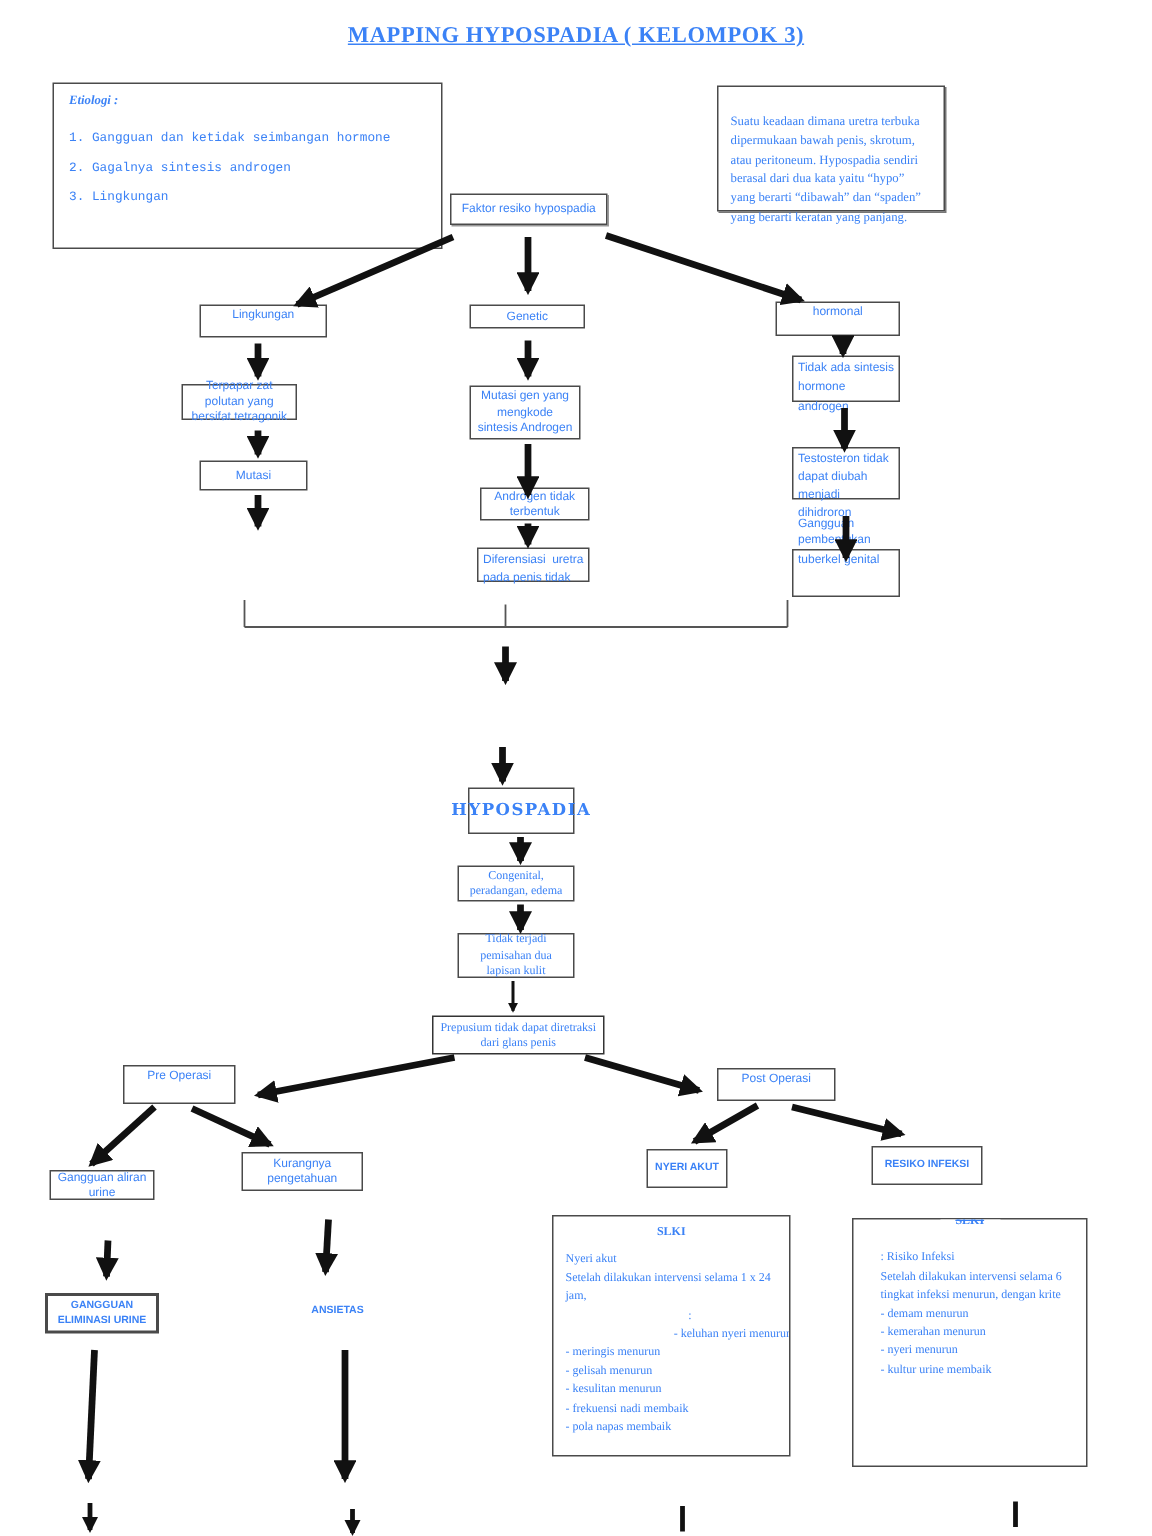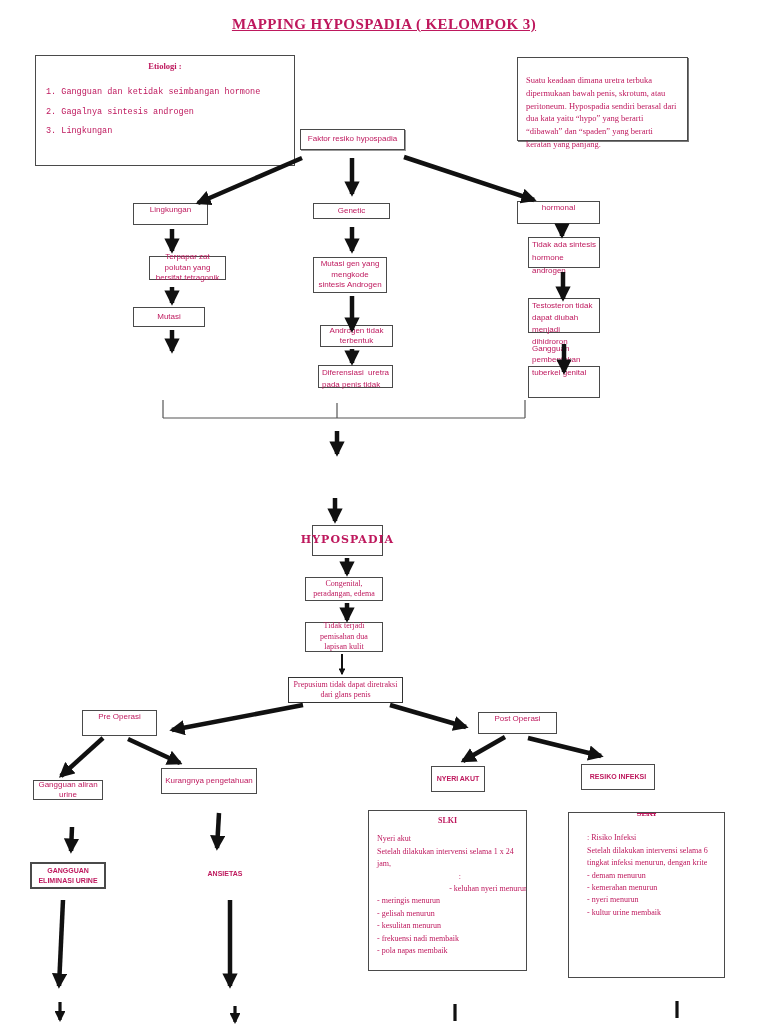--- a/index.html
+++ b/index.html
@@ -1,33 +1,33 @@
 <!DOCTYPE html>
 <html><head>
 <meta charset="utf-8">
 <style>
   html,body{margin:0;padding:0;background:#ffffff;}
   .page{position:relative;width:768px;height:1024px;background:#fff;overflow:hidden;
-        font-family:"Liberation Sans",sans-serif;color:#be185d;}
+        font-family:"Liberation Sans",sans-serif;color:#3b82f6;}
   .title{position:absolute;left:0;top:16px;width:100%;text-align:center;
          font-family:"Liberation Serif","DejaVu Serif",serif;font-weight:bold;
          font-size:15px;letter-spacing:.4px;text-decoration:underline;}
   .box{position:absolute;border:1px solid #4a4a4a;background:#fff;box-sizing:border-box;
        display:flex;align-items:center;justify-content:center;text-align:center;
        font-size:8px;line-height:1.3;padding:1px 3px;}
   .serif{font-family:"Liberation Serif","DejaVu Serif",serif;}
   .tl{align-items:flex-start;justify-content:flex-start;text-align:left;}
   .just{text-align:justify;}
   .bold{font-weight:bold;}
   .b2{border-width:2px;}
   .b15{border-width:1.5px;border-color:#333;}
   .freetext{position:absolute;background:transparent;font-size:8px;line-height:1.3;}
   .hypo{font-family:"DejaVu Serif",serif;font-weight:bold;font-size:11px;letter-spacing:1px;}
   .bigbox{font-size:8.5px;line-height:1.5;}
-  .bigbox .hd{text-align:center;font-weight:bold;margin-bottom:6px;}
+  .bigbox .hd{font-weight:bold;margin-bottom:6px;font-style:italic;}
   .bigbox .para{text-align:justify;}
   .bigbox .item{margin-top:7px;font-family:Liberation Mono, monospace;}
   .slki{font-family:"Liberation Serif","DejaVu Serif",serif;font-size:8px;line-height:1.55;
         padding:4px 8px;overflow:hidden;}
   .slki .hd{text-align:center;font-weight:bold;}
   .slki .strik{text-decoration:line-through;margin-top:-9px;background:#fff;width:40px;align-self:center;margin-left:auto;margin-right:auto;}
   .slki .colon{padding-left:58%;}
   .slki .rgt{text-align:right;white-space:nowrap;margin-right:-10px;}
   .col{display:flex;flex-direction:column;align-items:stretch;justify-content:flex-start;}
   svg.arrows{position:absolute;left:0;top:0;pointer-events:none;}
@@ -44,52 +44,52 @@
 
   <div class="title">MAPPING HYPOSPADIA ( KELOMPOK 3)</div>
 
   <div class="box serif tl bigbox col" style="left:35px;top:55px;width:260px;height:111px;padding:4px 10px;">
     <div class="hd">Etiologi :</div>
     <div class="item">1. Gangguan dan ketidak seimbangan hormone</div>
     <div class="item">2. Gagalnya sintesis androgen</div>
     <div class="item">3. Lingkungan</div>
   </div>
 
-  <div class="box serif tl bigbox" style="left:478px;top:57px;width:171px;height:84px;padding:16px 8px 20px;box-shadow:1px 1px 0 #777;margin-left:39px;">
+  <div class="box serif tl bigbox" style="left:478px;top:57px;width:152px;height:84px;padding:16px 8px 20px;box-shadow:1px 1px 0 #777;">
     <div>Suatu keadaan dimana uretra terbuka dipermukaan bawah penis, skrotum, atau peritoneum. Hypospadia sendiri berasal dari dua kata yaitu “hypo” yang berarti “dibawah” dan “spaden” yang berarti keratan yang panjang.</div>
   </div>
 
   <div class="box" style="left:300px;top:129px;width:105px;height:21px;box-shadow:1px 1px 0 #999;">Faktor resiko hypospadia</div>
 
-  <div class="box" style="left:133px;top:203px;width:75px;height:22px;align-items:flex-start;">Lingkungan</div>
+  <div class="box" style="left:133px;top:203px;width:85px;height:22px;align-items:flex-start;">Lingkungan</div>
   <div class="box" style="left:313px;top:203px;width:77px;height:16px;">Genetic</div>
   <div class="box" style="left:517px;top:201px;width:83px;height:23px;align-items:flex-start;">hormonal</div>
 
-  <div class="box" style="left:149px;top:256px;width:77px;height:24px;">Terpapar zat polutan yang bersifat tetragonik</div>
+  <div class="box" style="left:121px;top:256px;width:77px;height:24px;">Terpapar zat polutan yang bersifat tetragonik</div>
   <div class="box" style="left:133px;top:307px;width:72px;height:20px;">Mutasi</div>
 
   <div class="box" style="left:313px;top:257px;width:74px;height:36px;">Mutasi gen yang mengkode sintesis Androgen</div>
   <div class="box" style="left:320px;top:325px;width:73px;height:22px;">Androgen tidak terbentuk</div>
   <div class="box just tl" style="left:318px;top:365px;width:75px;height:23px;line-height:1.55;">Diferensiasi uretra pada penis tidak</div>
 
   <div class="box tl just" style="left:528px;top:237px;width:72px;height:31px;line-height:1.6;">Tidak ada sintesis hormone androgen</div>
   <div class="box tl" style="left:528px;top:298px;width:72px;height:35px;line-height:1.5;">Testosteron tidak dapat diubah menjadi dihidroron</div>
   <div class="freetext" style="left:532px;top:344px;width:55px;line-height:1.35;">Gangguan pembentukan</div>
   <div class="box tl" style="left:528px;top:366px;width:72px;height:32px;">tuberkel genital</div>
 
   <div class="box hypo" style="left:312px;top:525px;width:71px;height:31px;">HYPOSPADIA</div>
   <div class="box serif" style="left:305px;top:577px;width:78px;height:24px;">Congenital, peradangan, edema</div>
   <div class="box serif" style="left:305px;top:622px;width:78px;height:30px;">Tidak terjadi pemisahan dua lapisan kulit</div>
   <div class="box serif b15" style="left:288px;top:677px;width:115px;height:26px;">Prepusium tidak dapat diretraksi dari glans penis</div>
 
   <div class="box" style="left:82px;top:710px;width:75px;height:26px;align-items:flex-start;">Pre Operasi</div>
   <div class="box" style="left:478px;top:712px;width:79px;height:22px;align-items:flex-start;">Post Operasi</div>
 
   <div class="box" style="left:33px;top:780px;width:70px;height:20px;">Gangguan aliran urine</div>
-  <div class="box" style="left:161px;top:768px;width:96px;height:26px;">Kurangnya pengetahuan</div>
+  <div class="box" style="left:161px;top:768px;width:81px;height:26px;">Kurangnya pengetahuan</div>
 
   <div class="box bold" style="left:431px;top:766px;width:54px;height:26px;font-size:7px;">NYERI AKUT</div>
   <div class="box bold" style="left:581px;top:764px;width:74px;height:26px;font-size:7px;">RESIKO INFEKSI</div>
 
   <div class="box bold b2" style="left:30px;top:862px;width:76px;height:27px;font-size:7px;">GANGGUAN ELIMINASI URINE</div>
   <div class="freetext bold" style="left:195px;top:869px;width:60px;text-align:center;font-size:7px;">ANSIETAS</div>
 
   <div class="box slki tl col" style="left:368px;top:810px;width:159px;height:161px;">
     <div class="hd">SLKI</div>
     <div style="height:6px;"></div>

